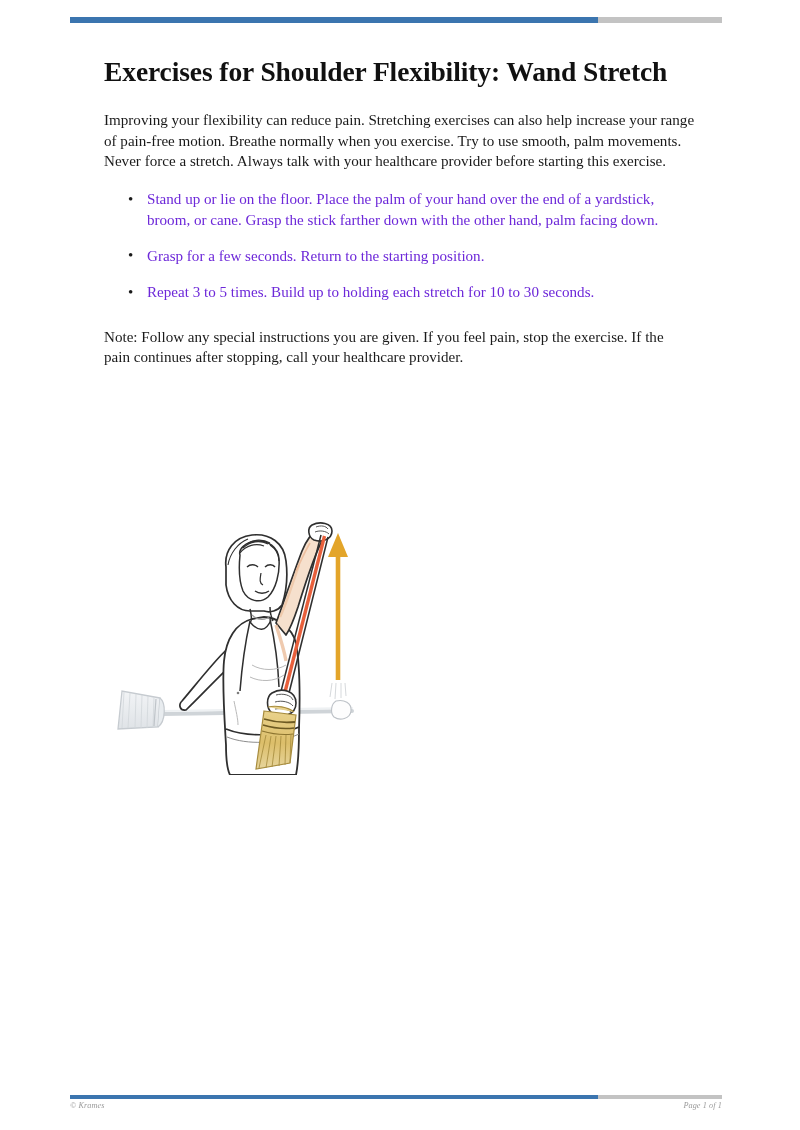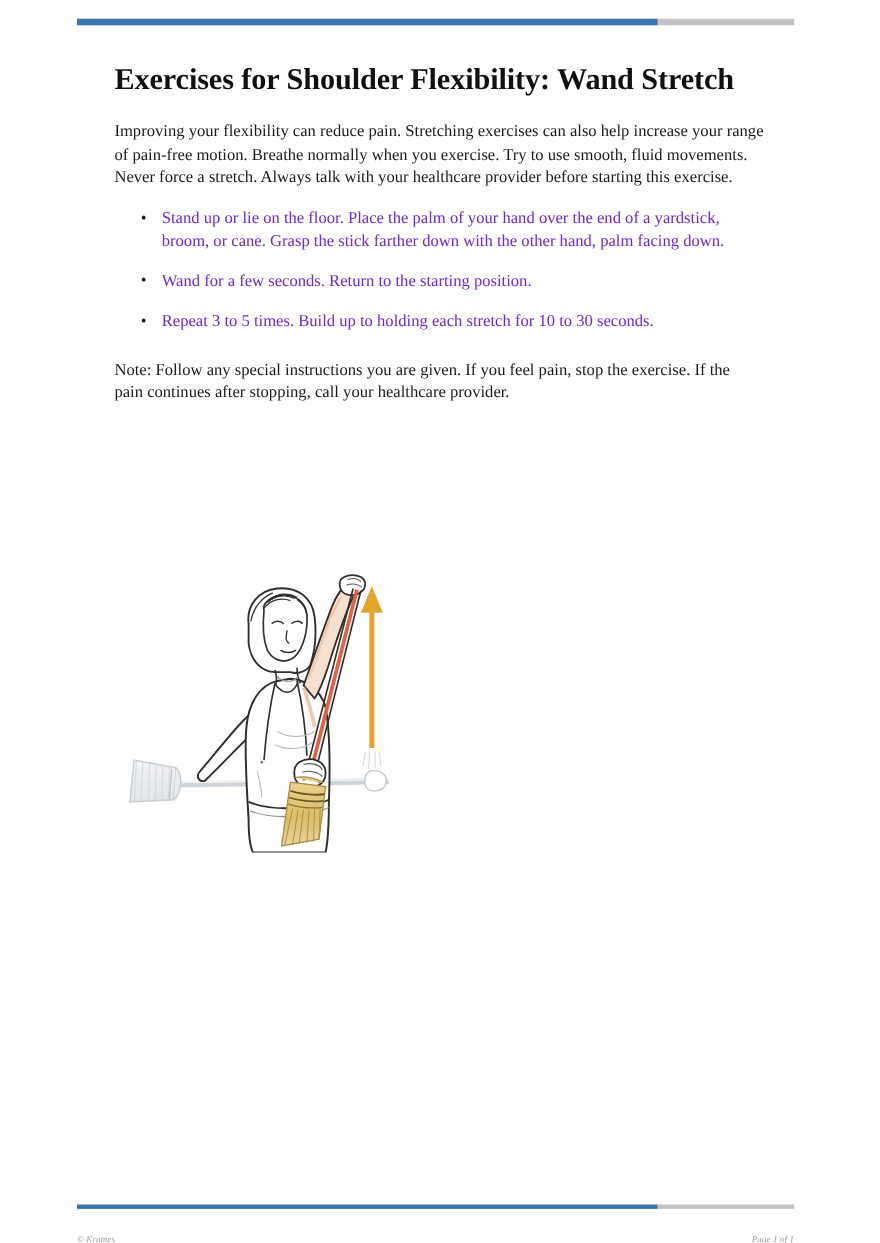--- a/index.html
+++ b/index.html
@@ -132,41 +132,41 @@
     width: 652px;
     display: flex;
     justify-content: space-between;
     align-items: baseline;
     font-family: "Liberation Serif", serif;
     font-style: italic;
     font-size: 8.2px;
     color: #9a9a9a;
   }
   .footer-row .f-left { letter-spacing: 0.1px; font-style: italic; }
-  .footer-row .f-right { letter-spacing: 0.1px; margin-top: 21px; }
+  .footer-row .f-right { letter-spacing: 0.1px; }
 </style>
 </head>
 <body>
 
 <div class="page">
 
   <div class="header-rule">
     <div class="seg-blue"></div>
     <div class="seg-gray"></div>
   </div>
 
   <div class="content">
 
     <h1 class="doc-title">Exercises for Shoulder Flexibility: Wand Stretch</h1>
 
-    <p class="body-text">Improving your flexibility can reduce pain. Stretching exercises can also help increase your range of pain-free motion. Breathe normally when you exercise. Try to use smooth, fluid movements. Never force a stretch. Always talk with your healthcare provider before starting this exercise.</p>
+    <p class="body-text">Improving your flexibility can reduce pain. Stretching exercises can also help increase your range of pain-free motion. Breathe normally when you exercise. Try to use smooth, palm movements. Never force a stretch. Always talk with your healthcare provider before starting this exercise.</p>
 
     <ul class="steps">
       <li>Stand up or lie on the floor. Place the palm of your hand over the end of a yardstick, broom, or cane. Grasp the stick farther down with the other hand, palm facing down.</li>
-      <li>Wand for a few seconds. Return to the starting position.</li>
+      <li>Grasp for a few seconds. Return to the starting position.</li>
       <li>Repeat 3 to 5 times. Build up to holding each stretch for 10 to 30 seconds.</li>
     </ul>
 
     <p class="note-text">
       <span class="note-label">Note:</span><span> Follow any special instructions you are given. If you feel pain, stop the exercise. If the pain continues after stopping, call your healthcare provider.</span>
     </p>
 
   </div>
 
   <div class="figure-wrap">

